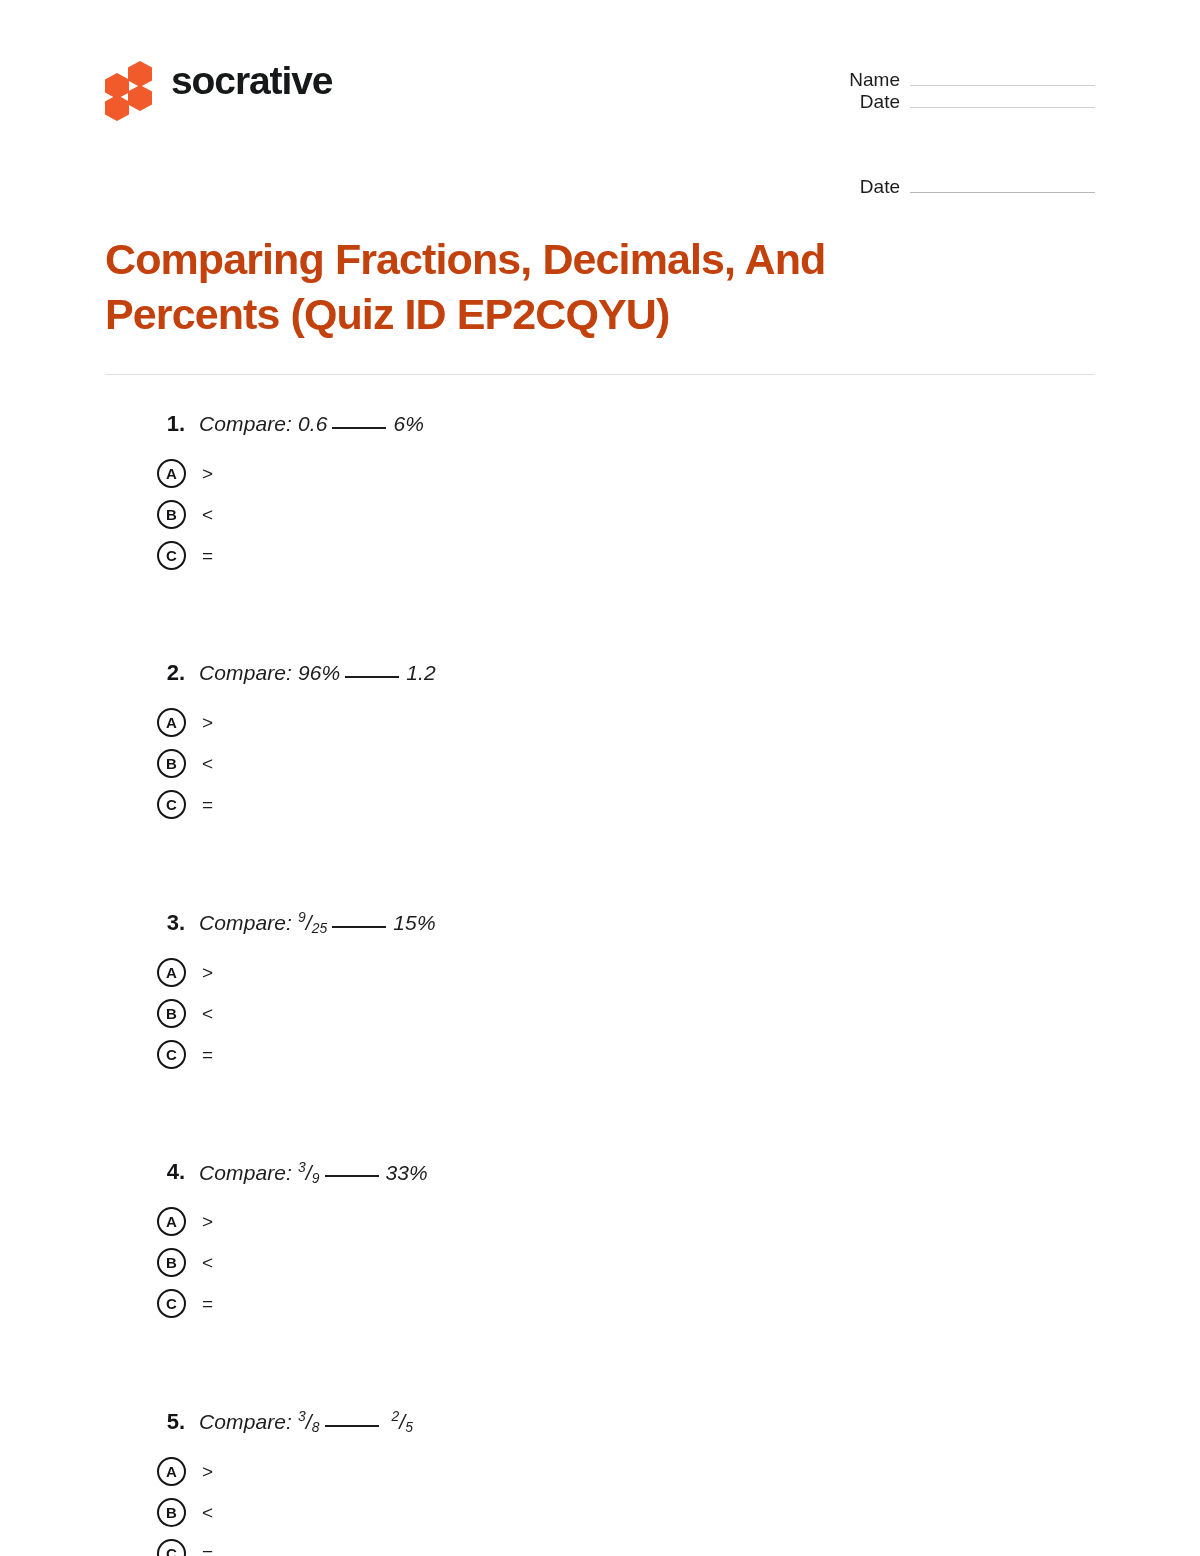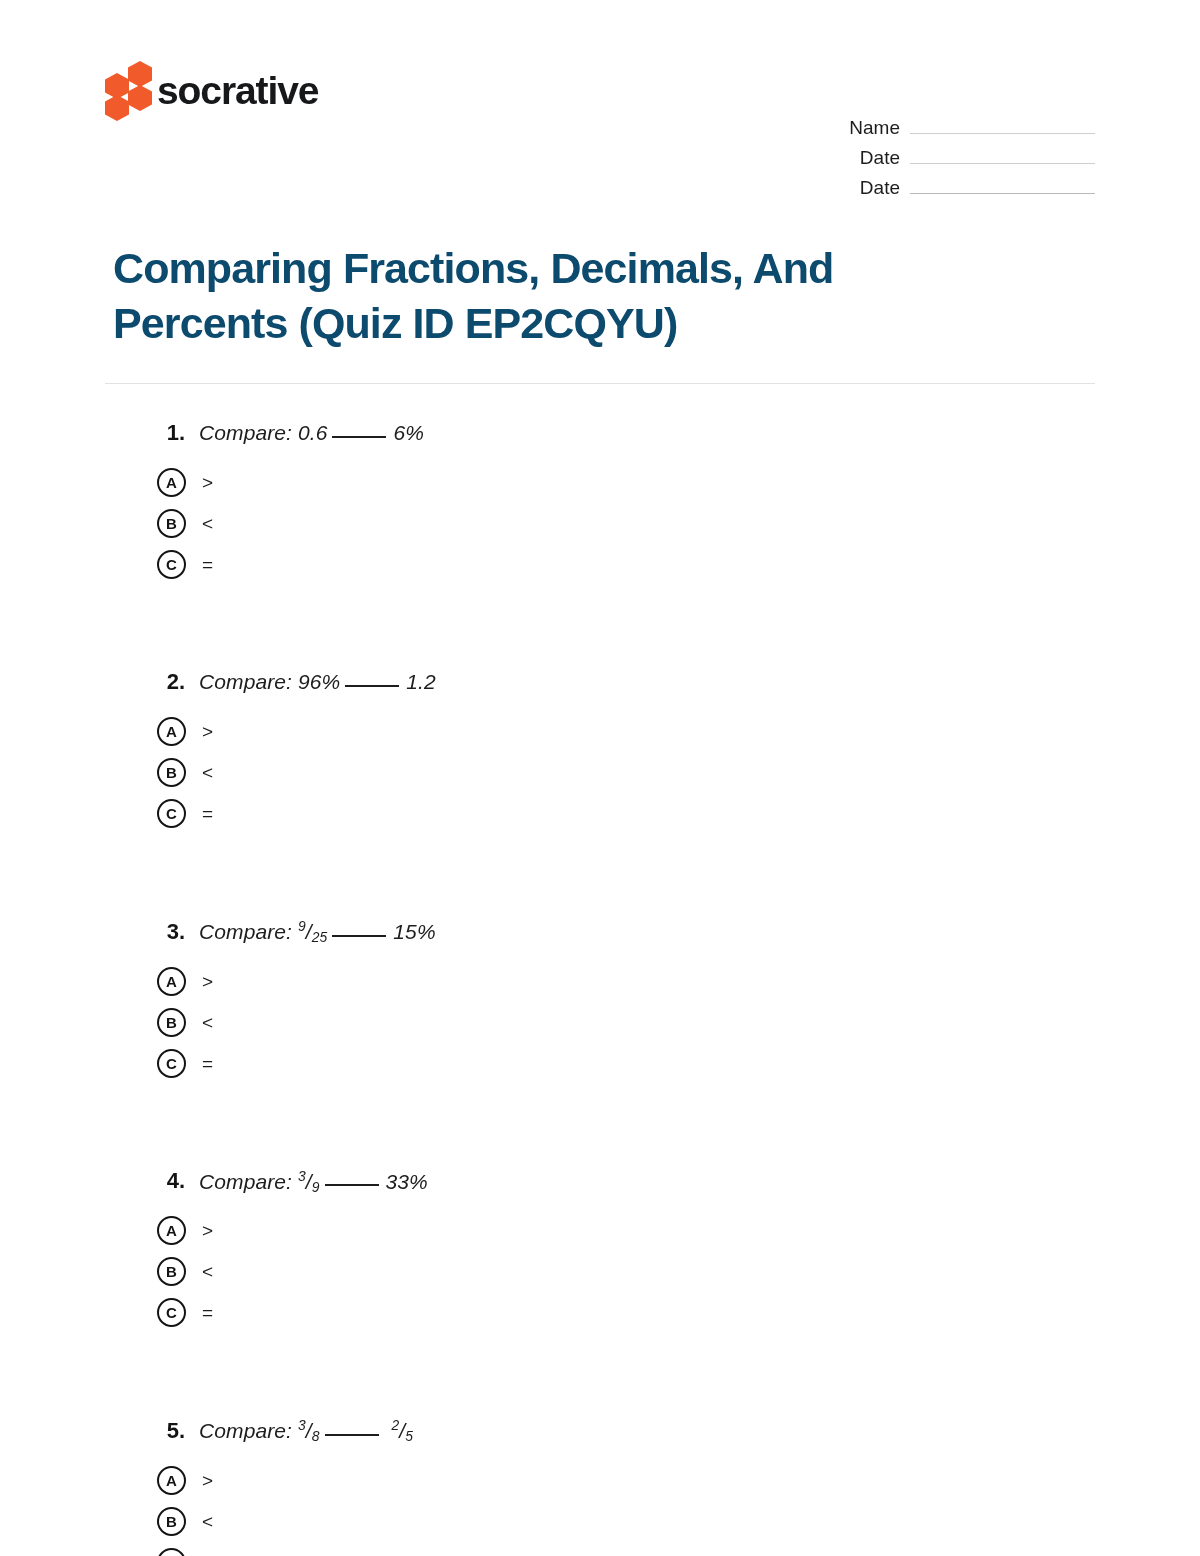--- a/index.html
+++ b/index.html
@@ -28,22 +28,21 @@
   
   .header {
     display: flex;
     align-items: flex-start;
     justify-content: space-between;
     padding: 55px 105px 0 105px;
   }
 
   .brand {
     display: flex;
-    align-items: center;
-    gap: 0;
+    gap: 14px;
     padding-top: 6px;
   }
   .brand-mark {
     width: 52px;
     height: 58px;
     position: relative;
     flex: 0 0 auto;
   }
   .hexcell {
     position: absolute;
@@ -67,23 +66,22 @@
 
   .meta {
     width: 290px;
     padding-top: 14px;
   }
   .meta-row {
     display: flex;
     align-items: baseline;
     justify-content: flex-end;
     gap: 10px;
-    margin-top: 48px;
-  }
-  .meta-row + .meta-row { margin-top: 8px; }
+  }
+  .meta-row + .meta-row { }
   .meta-label {
     font-size: 19px;
     color: #1d1d1f;
     white-space: nowrap;
   }
   .meta-line {
     width: 185px;
     border-bottom: 1px solid #cfcfcf;
     height: 1px;
     margin-bottom: 3px;
@@ -97,22 +95,22 @@
 
   
   .title-block {
     padding: 34px 105px 0 105px;
   }
   .quiz-title {
     font-size: 43px;
     line-height: 1.28;
     font-weight: 700;
     letter-spacing: -0.9px;
-    color: #0c4a6e;
-    margin: 8px;
+    color: #c2410c;
+    margin: 0;
     max-width: 760px;
   }
 
   .rule {
     margin: 32px 105px 0 105px;
     border-top: 1px solid #e2e2e2;
     height: 0;
   }
 
   

